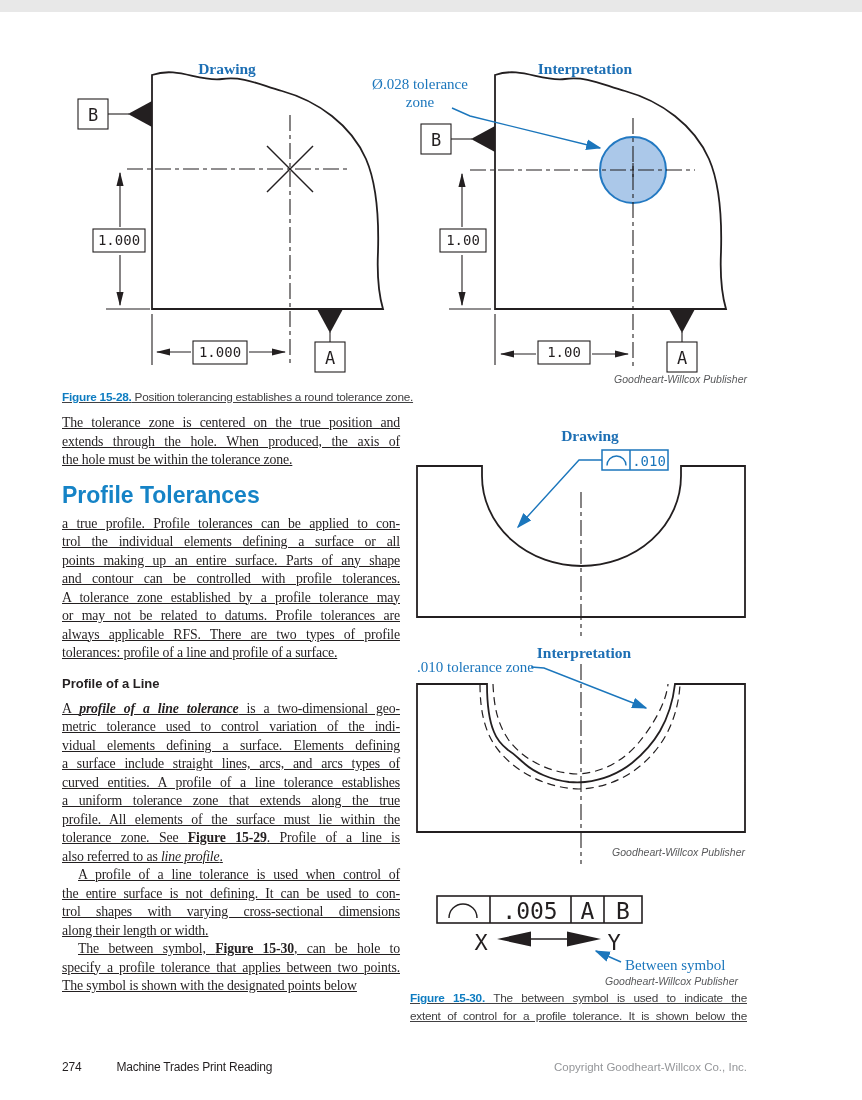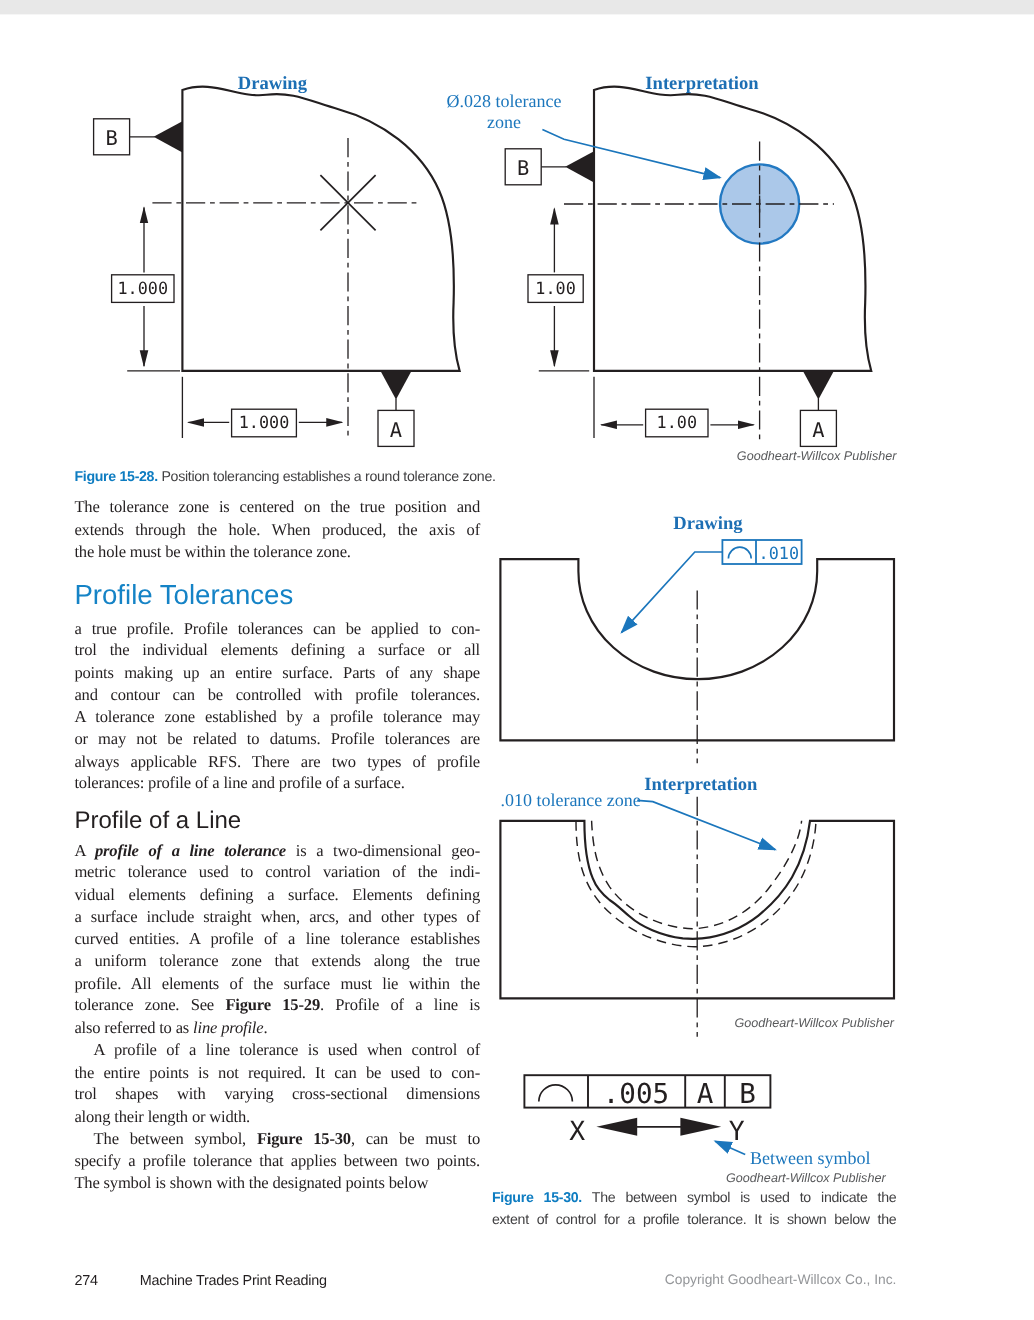--- a/index.html
+++ b/index.html
@@ -24,25 +24,25 @@
   .inkfill{fill:var(--ink);stroke:none;}
   text{font-family:"Liberation Serif",serif;}
   text.tech{font-family:"DejaVu Sans Mono",monospace;fill:var(--ink);}
   text.ann{fill:var(--fig-blue);font-size:15px;}
   text.lbl{fill:var(--label-blue);font-size:15.5px;font-weight:bold;}
   text.credit{font-family:"Liberation Sans",sans-serif;font-style:italic;font-size:10.5px;fill:var(--credit-gray);}
   
   .left-col{left:62px;top:402px;width:338px;font-size:13.8px;letter-spacing:-0.15px;}
   .left-col .line{line-height:18.5px;text-align:justify;text-align-last:justify;}
   .left-col .line.last{text-align-last:left;}
-  .para{margin:0;}
+  .para{margin:0;text-decoration:underline;}
   .para.indent .line:first-child{text-indent:16px;}
-  .h1{font-family:"Liberation Sans",sans-serif;font-weight:normal;font-size:23px;line-height:26px;
+  .h1{font-family:"Liberation Sans",sans-serif;font-weight:bold;font-size:23px;line-height:26px;
       color:var(--heading-blue);margin:12px 0 7px 0;letter-spacing:0;}
-  .h2{font-family:"Liberation Sans",sans-serif;font-weight:normal;font-size:20px;line-height:20px;
+  .h2{font-family:"Liberation Sans",sans-serif;font-weight:bold;font-size:13px;line-height:20px;
       color:var(--ink);margin:11px 0 6px 0;letter-spacing:0;}
   .s-b{font-weight:bold;}
   .s-i{font-style:italic;}
   .s-bi{font-weight:bold;font-style:italic;}
   .s-fig{color:var(--caption-blue);font-weight:bold;}
   
   .cap{font-family:"Liberation Sans",sans-serif;font-size:11.8px;letter-spacing:-0.25px;color:var(--caption-gray);}
   .cap .line{line-height:17.5px;text-align:justify;text-align-last:justify;}
   .cap .line.last{text-align-last:left;}
   
@@ -176,35 +176,35 @@
         <div class="line"><span>A tolerance zone established by a profile tolerance may</span></div>
         <div class="line"><span>or may not be related to datums. Profile tolerances are</span></div>
         <div class="line"><span>always applicable RFS. There are two types of profile</span></div>
         <div class="line last"><span>tolerances: profile of a line and profile of a surface.</span></div>
       </div>
       <div class="h2">Profile of a Line</div>
       <div class="para">
         <div class="line"><span>A </span><span class="s-bi">profile of a line tolerance</span><span> is a two-dimensional geo-</span></div>
         <div class="line"><span>metric tolerance used to control variation of the indi-</span></div>
         <div class="line"><span>vidual elements defining a surface. Elements defining</span></div>
-        <div class="line"><span>a surface include straight when, arcs, and other types of</span></div>
+        <div class="line"><span>a surface include straight lines, arcs, and arcs types of</span></div>
         <div class="line"><span>curved entities. A profile of a line tolerance establishes</span></div>
         <div class="line"><span>a uniform tolerance zone that extends along the true</span></div>
         <div class="line"><span>profile. All elements of the surface must lie within the</span></div>
         <div class="line"><span>tolerance zone. See </span><span class="s-b">Figure 15-29</span><span>. Profile of a line is</span></div>
         <div class="line last"><span>also referred to as </span><span class="s-i">line profile</span><span>.</span></div>
       </div>
       <div class="para indent">
         <div class="line"><span>A profile of a line tolerance is used when control of</span></div>
-        <div class="line"><span>the entire points is not required. It can be used to con-</span></div>
+        <div class="line"><span>the entire surface is not defining. It can be used to con-</span></div>
         <div class="line"><span>trol shapes with varying cross-sectional dimensions</span></div>
         <div class="line last"><span>along their length or width.</span></div>
       </div>
       <div class="para indent">
-        <div class="line"><span>The between symbol, </span><span class="s-b">Figure 15-30</span><span>, can be must to</span></div>
+        <div class="line"><span>The between symbol, </span><span class="s-b">Figure 15-30</span><span>, can be hole to</span></div>
         <div class="line"><span>specify a profile tolerance that applies between two points.</span></div>
         <div class="line last"><span>The symbol is shown with the designated points below</span></div>
       </div>
     </div>
 
   <svg class="abs" style="left:408px;top:403px;" width="347" height="452" viewBox="408 403 347 452">
     <text class="lbl" x="590" y="429" text-anchor="middle">Drawing</text>
 
     <g>
       <rect x="602" y="438" width="66" height="20" fill="#fff" stroke="#1b76bc" stroke-width="1.5"></rect>

